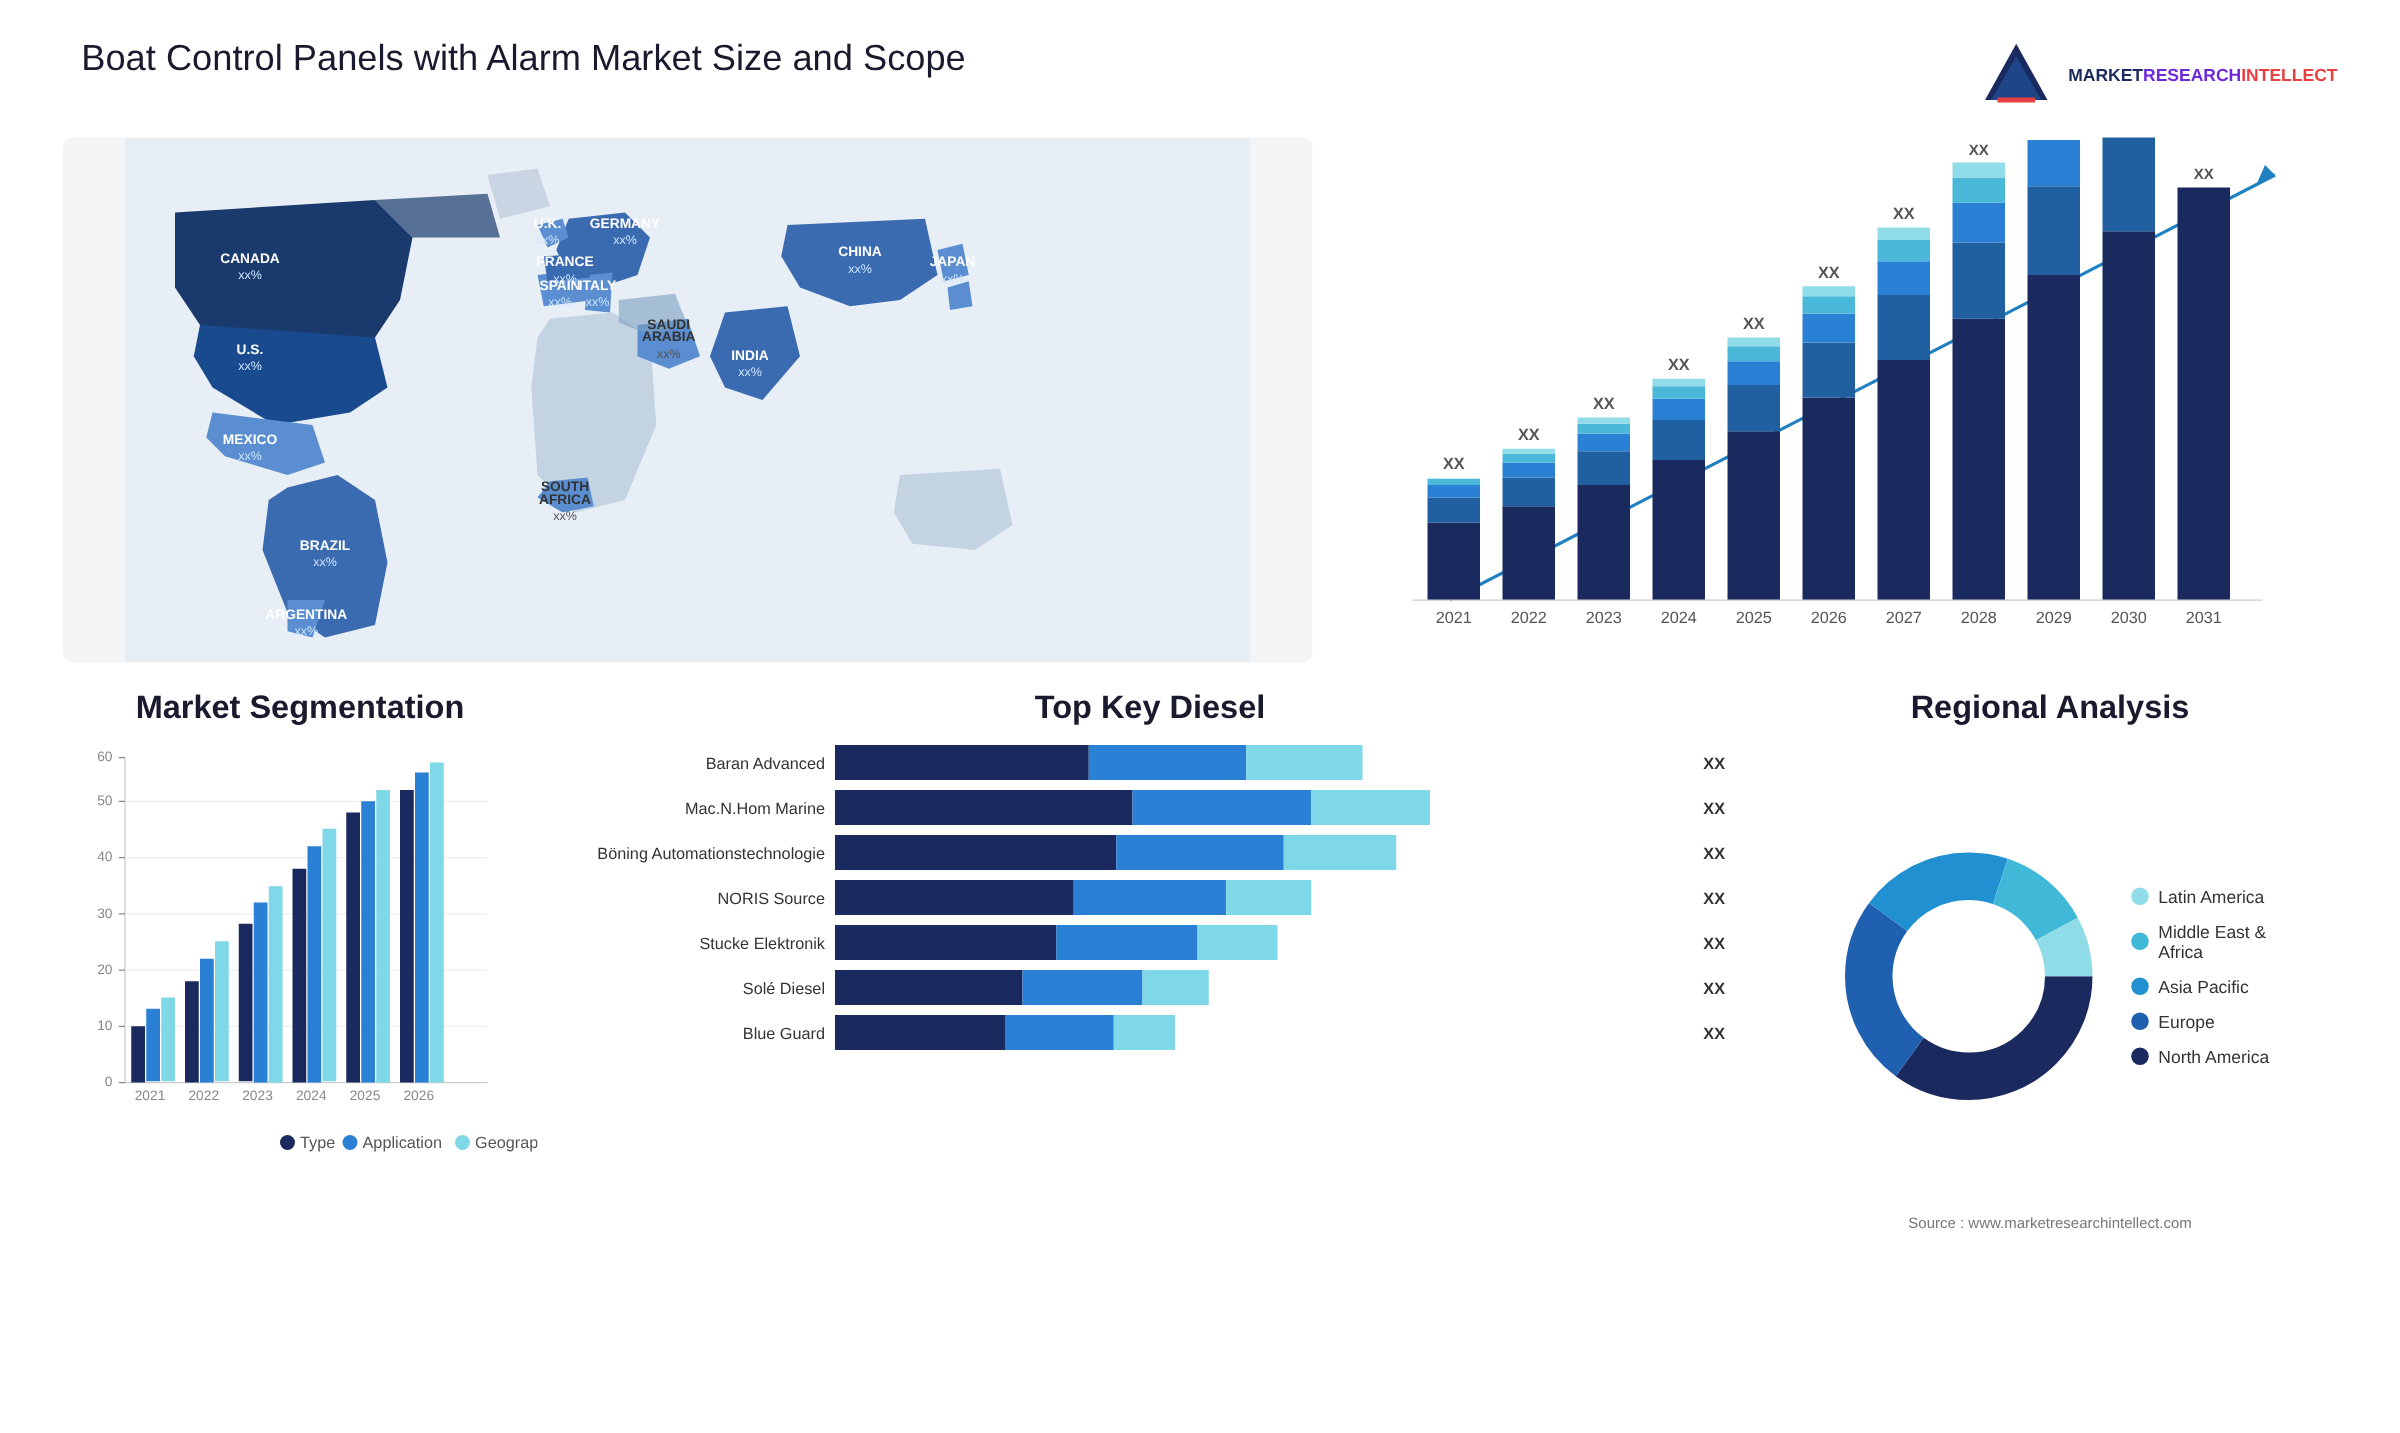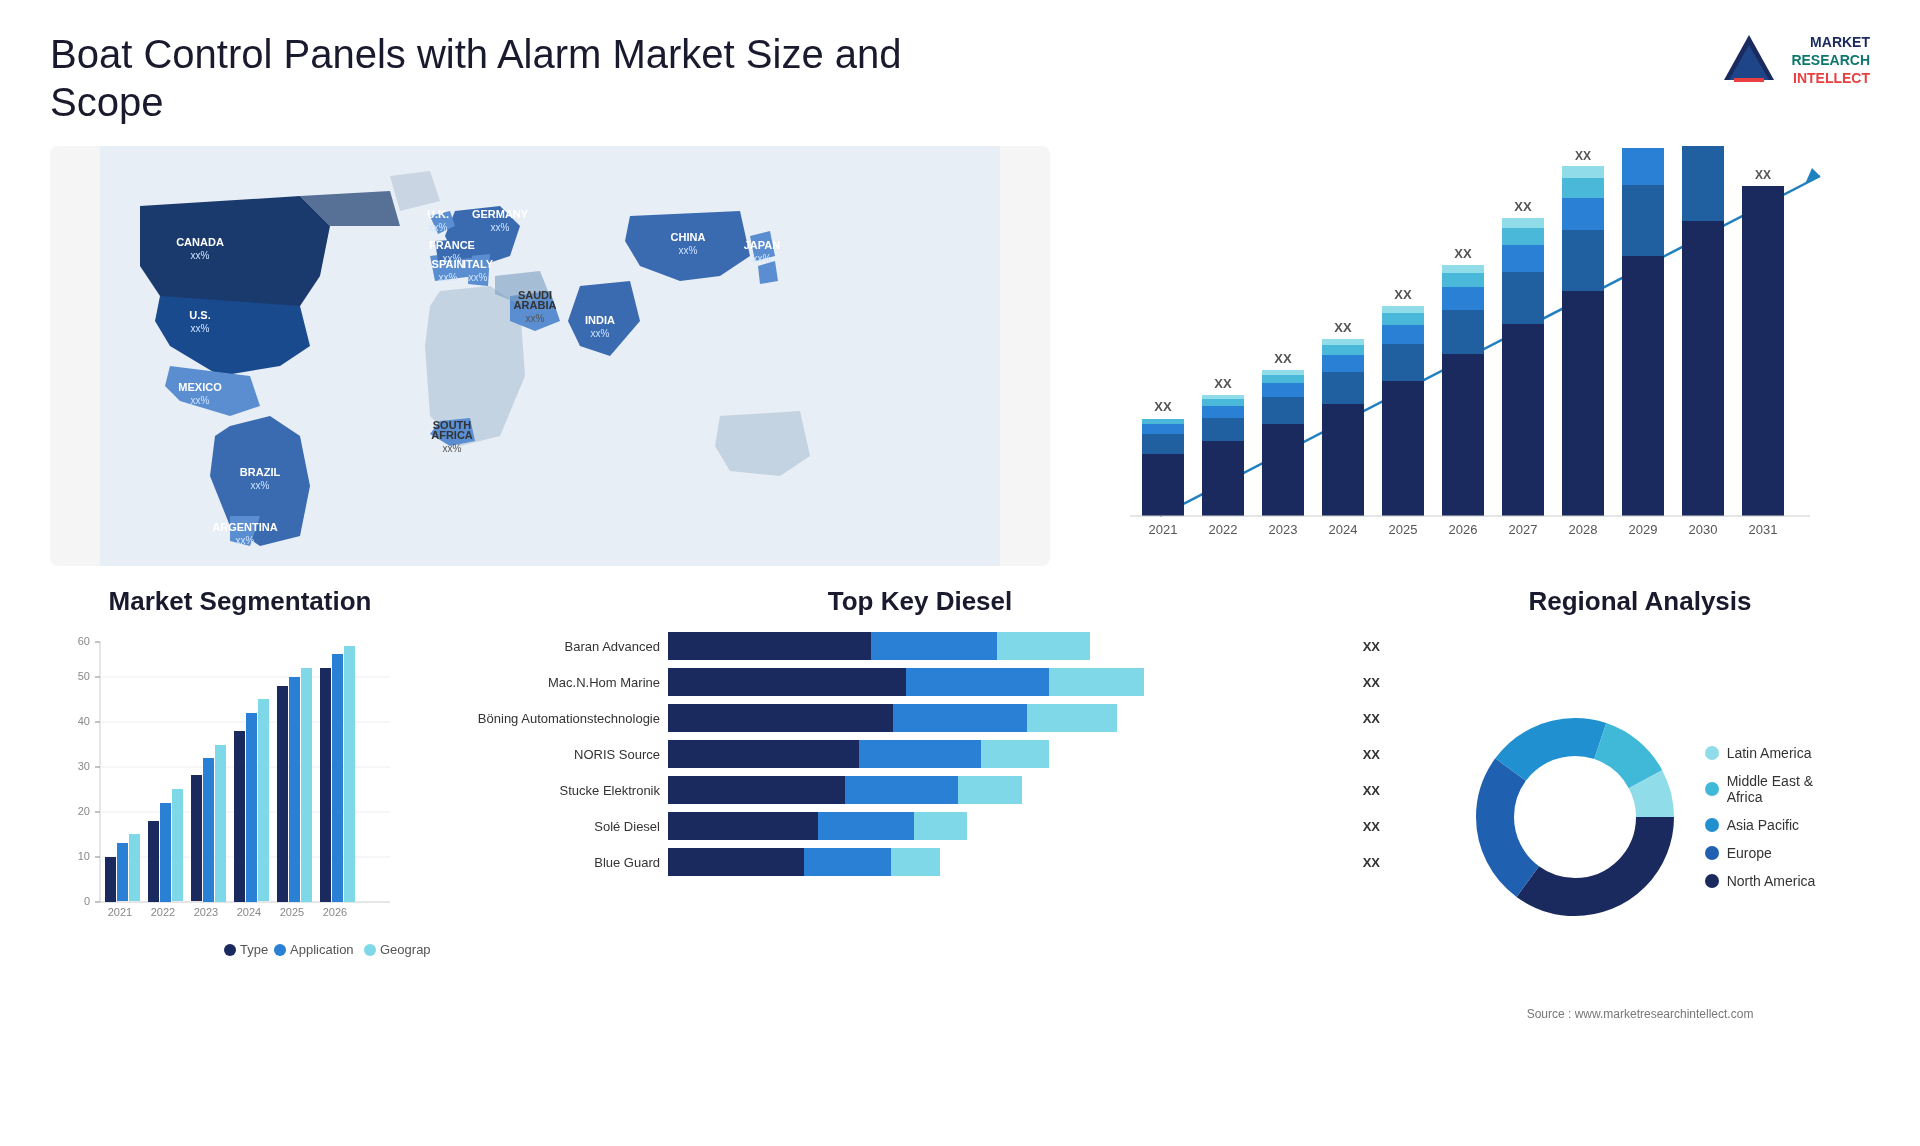--- a/index.html
+++ b/index.html
@@ -20,50 +20,51 @@
 
     
     .header {
       display: flex;
       justify-content: space-between;
       align-items: flex-start;
       margin-bottom: 20px;
     }
 
     .page-title {
-      font-size: 40px;
+      font-size: 29px;
       font-weight: 400;
       color: #1a1a2e;
       max-width: 900px;
       line-height: 1.2;
+      margin-left: 15px;
     }
 
     .logo-container {
       display: flex;
       align-items: center;
       gap: 12px;
     }
 
     .logo-icon {
       width: 60px;
       height: 60px;
     }
 
     .logo-text {
       display: flex;
-      flex-direction: column;
+      flex-direction: row;
       font-size: 14px;
       font-weight: 700;
       color: #1a2a5e;
       line-height: 1.3;
       text-align: right;
     }
 
     .logo-text span:first-child { color: #1a2a5e; }
-    .logo-text span:nth-child(2) { color: #0f766e; }
+    .logo-text span:nth-child(2) { color: #6d28d9; }
     .logo-text span:nth-child(3) { color: #e84040; }
 
     
     .top-section {
       display: flex;
       gap: 40px;
       height: 420px;
       margin-bottom: 20px;
     }
 

